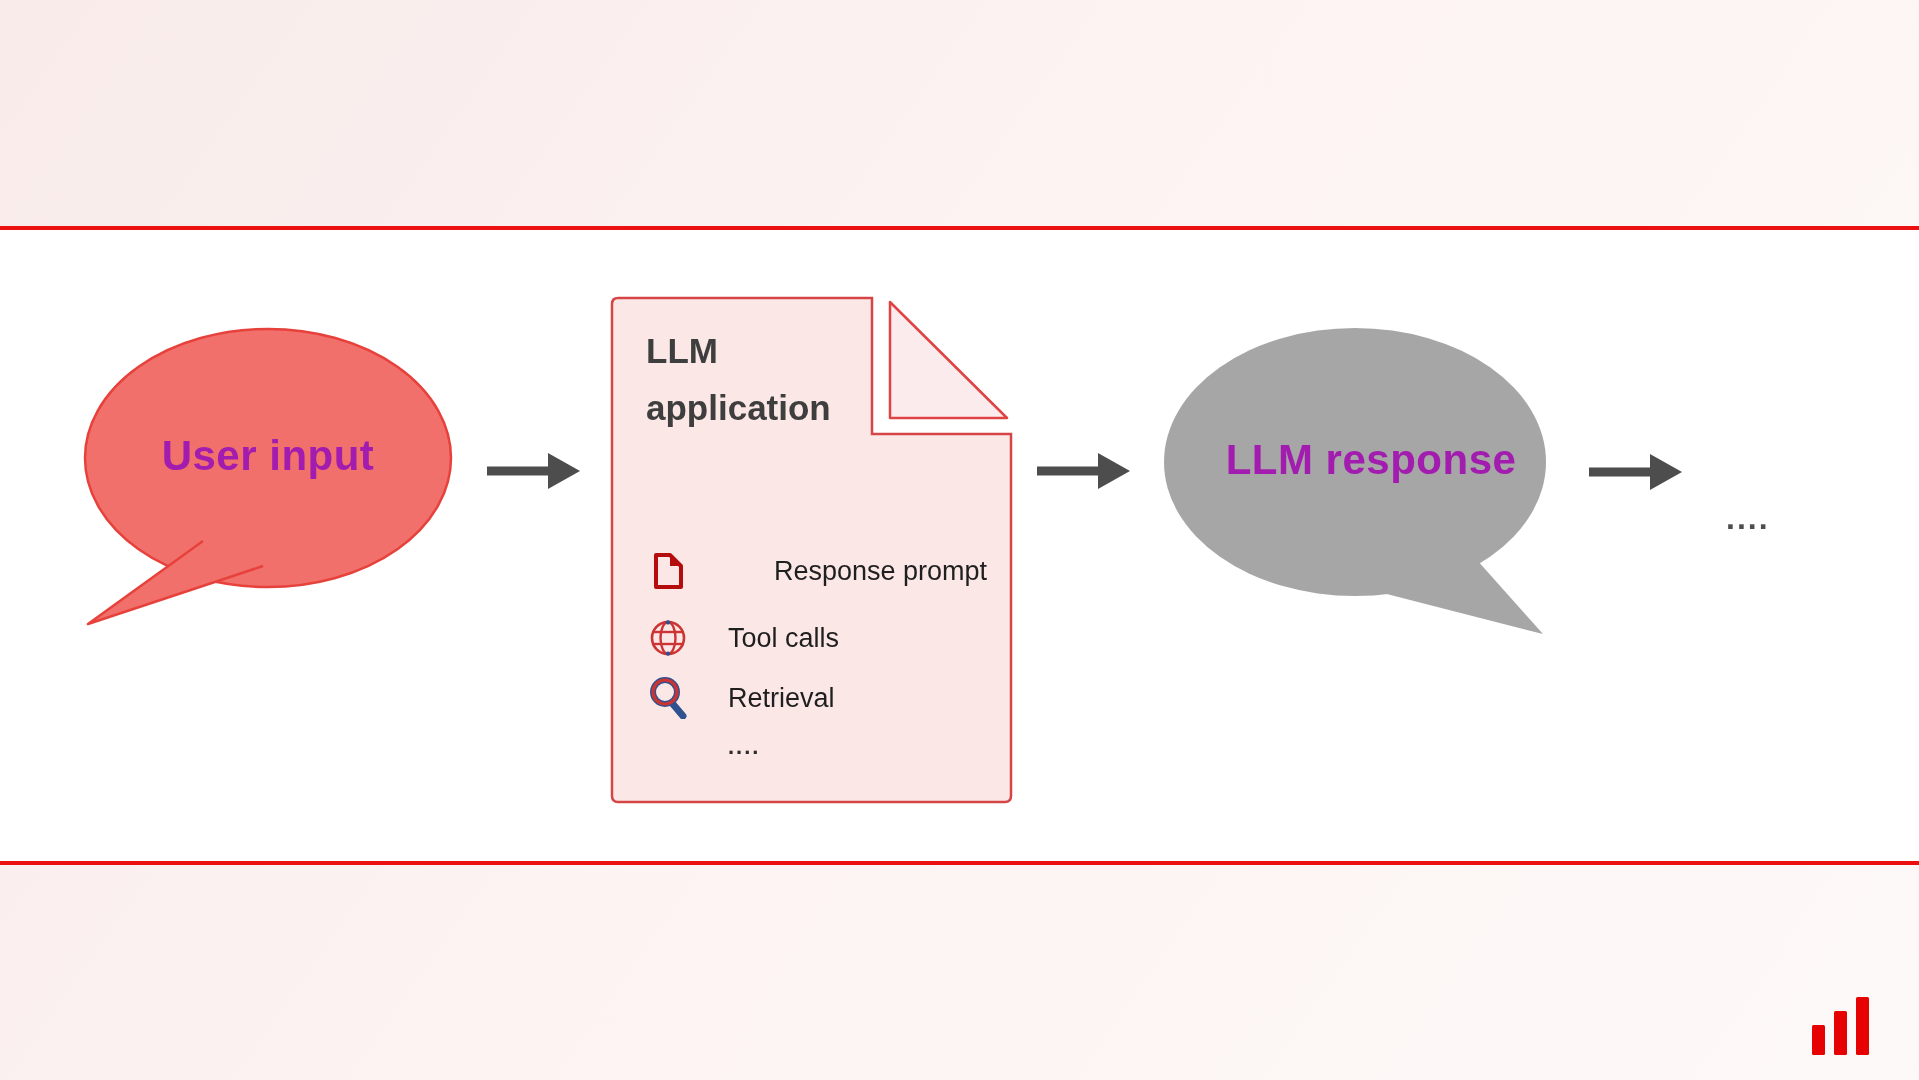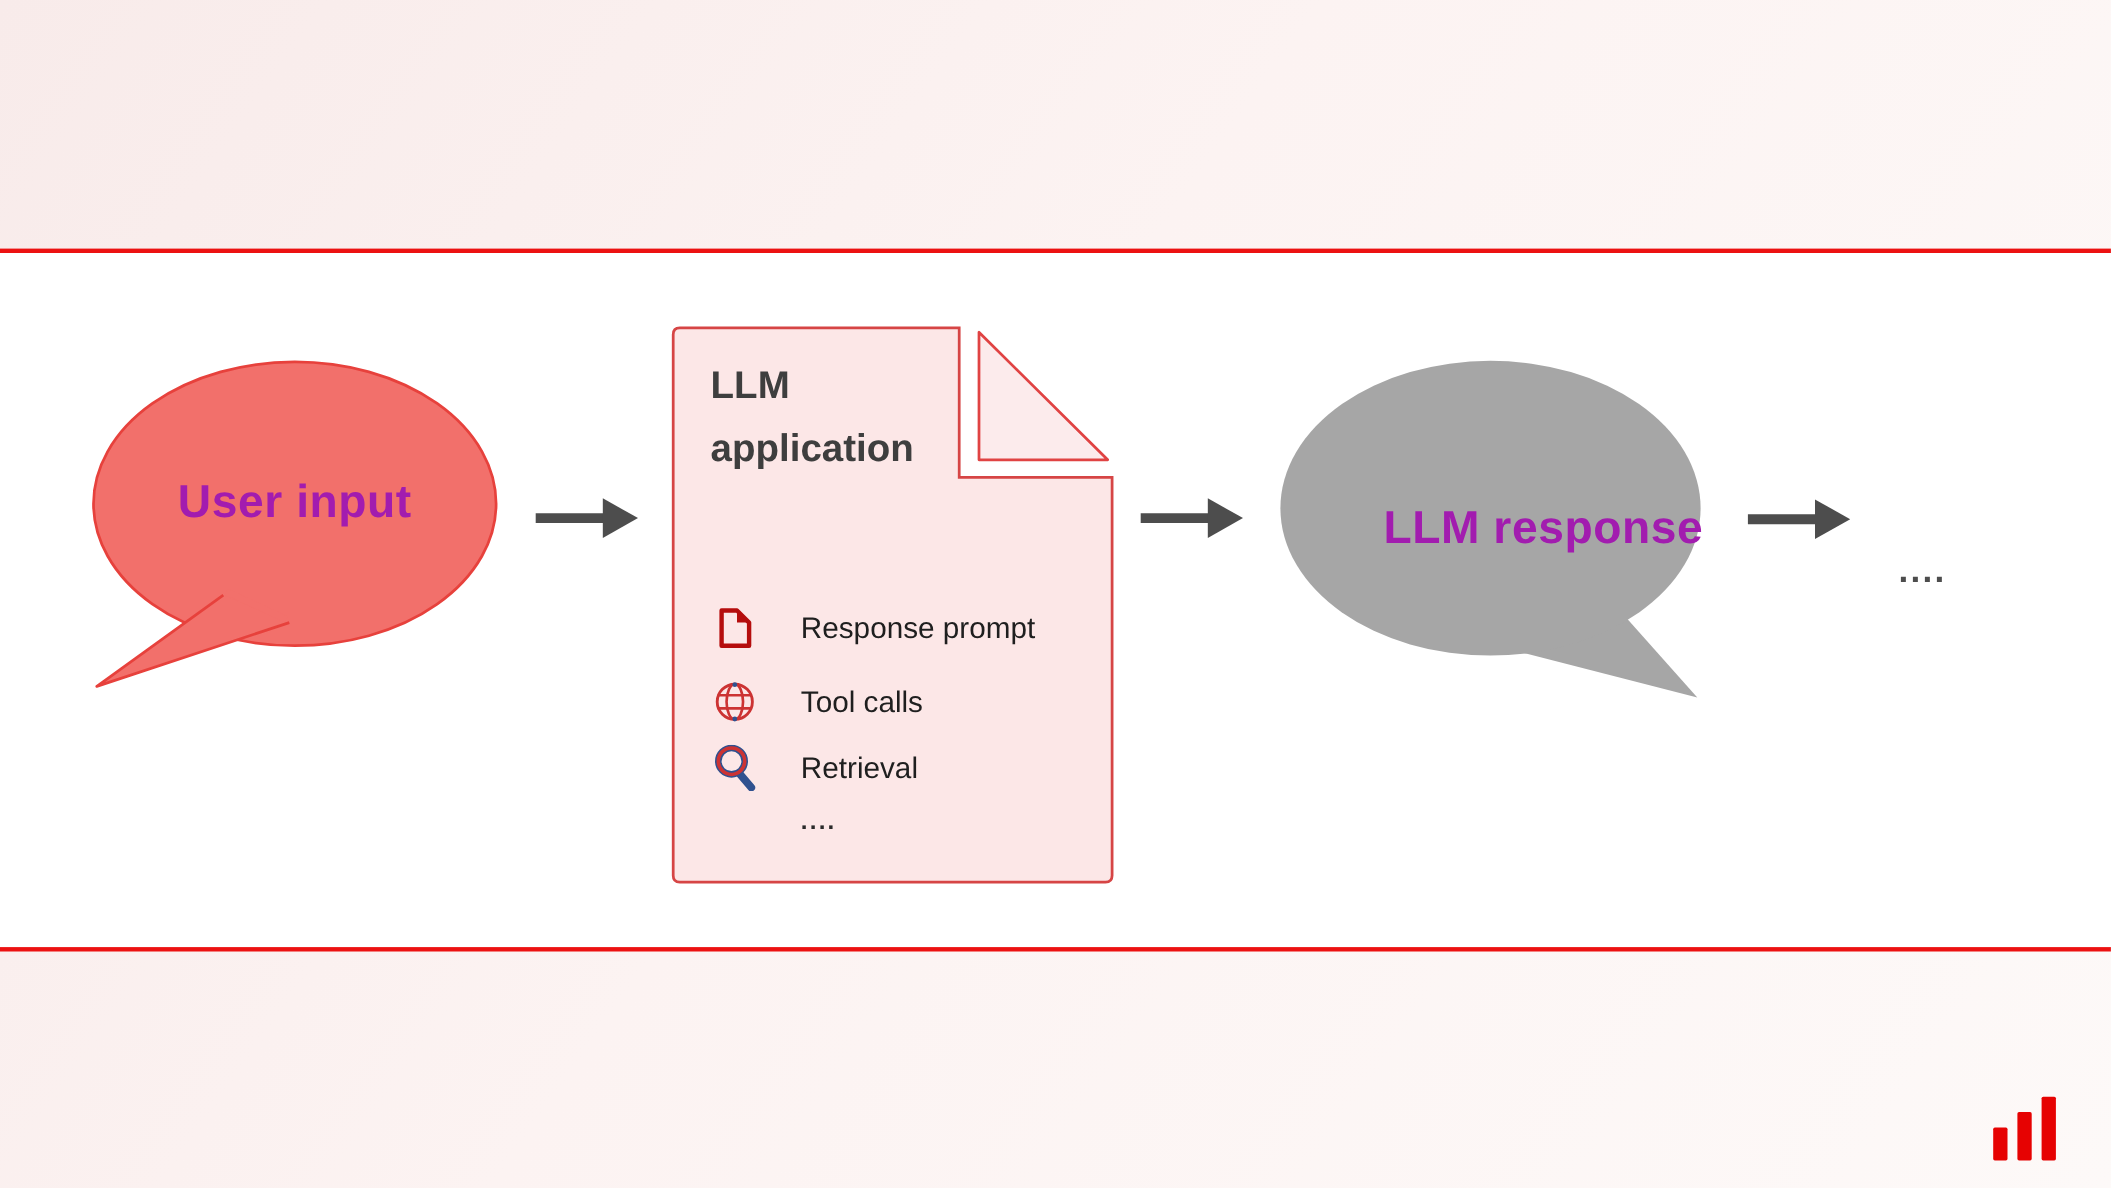--- a/index.html
+++ b/index.html
@@ -85,21 +85,21 @@
 
 <svg class="doc-svg" width="410" height="512" viewBox="0 0 410 512">
   <path d="M 10 4 H 264 V 140 H 403 V 502 Q 403 508 397 508 H 10 Q 4 508 4 502 V 10 Q 4 4 10 4 Z" fill="#fce7e7" stroke="#d64545" stroke-width="2.5"></path>
   <path d="M 282 8 V 124 H 399 Z" fill="#fcebec" stroke="#e04343" stroke-width="2.5" stroke-linejoin="round"></path>
 </svg>
 
 <div class="doc-content">
   <div class="doc-title">LLM application</div>
 
 
-  <div class="doc-row" style="top:251px;">
+  <div class="doc-row" style="top:251px;gap:46px;">
     <span class="icon-box">
       <svg width="32" height="38" viewBox="0 0 32 38">
         <path d="M 4 3 H 18 L 29 14 V 35 H 4 Z" fill="none" stroke="#b50d0d" stroke-width="4" stroke-linejoin="round"></path>
         <path d="M 18 3 L 18 14 L 29 14 Z" fill="#b50d0d"></path>
       </svg>
     </span>
     <span class="row-label">Response prompt</span>
   </div>
 
   <div class="doc-row" style="top:318px;">
@@ -132,21 +132,21 @@
 
 <svg class="abs" style="left:1036px; top:451px;" width="95" height="40" viewBox="0 0 95 40">
   <line x1="1" y1="20" x2="66" y2="20" stroke="#4d4d4d" stroke-width="9"></line>
   <polygon points="62,2 62,38 94,20" fill="#4d4d4d"></polygon>
 </svg>
 
 <svg class="abs" style="left:1160px; top:326px;" width="400" height="315" viewBox="0 0 400 315">
   <path d="M 300 215 L 383 308 L 215 265 Z" fill="#a6a6a6"></path>
   <ellipse cx="195" cy="136" rx="191" ry="134" fill="#a6a6a6"></ellipse>
 </svg>
-<div class="bubble-label" style="left:1212px; top:436px; width:382px;margin-top:20px;">LLM response</div>
+<div class="bubble-label" style="left:1180px; top:436px; width:382px;">LLM response</div>
 
 <svg class="abs" style="left:1588px; top:452px;" width="95" height="40" viewBox="0 0 95 40">
   <line x1="1" y1="20" x2="66" y2="20" stroke="#4d4d4d" stroke-width="9"></line>
   <polygon points="62,2 62,38 94,20" fill="#4d4d4d"></polygon>
 </svg>
 
 <div class="flow-dots">....</div>
 
 <div class="logo">
   <div class="bar bar1"></div>

